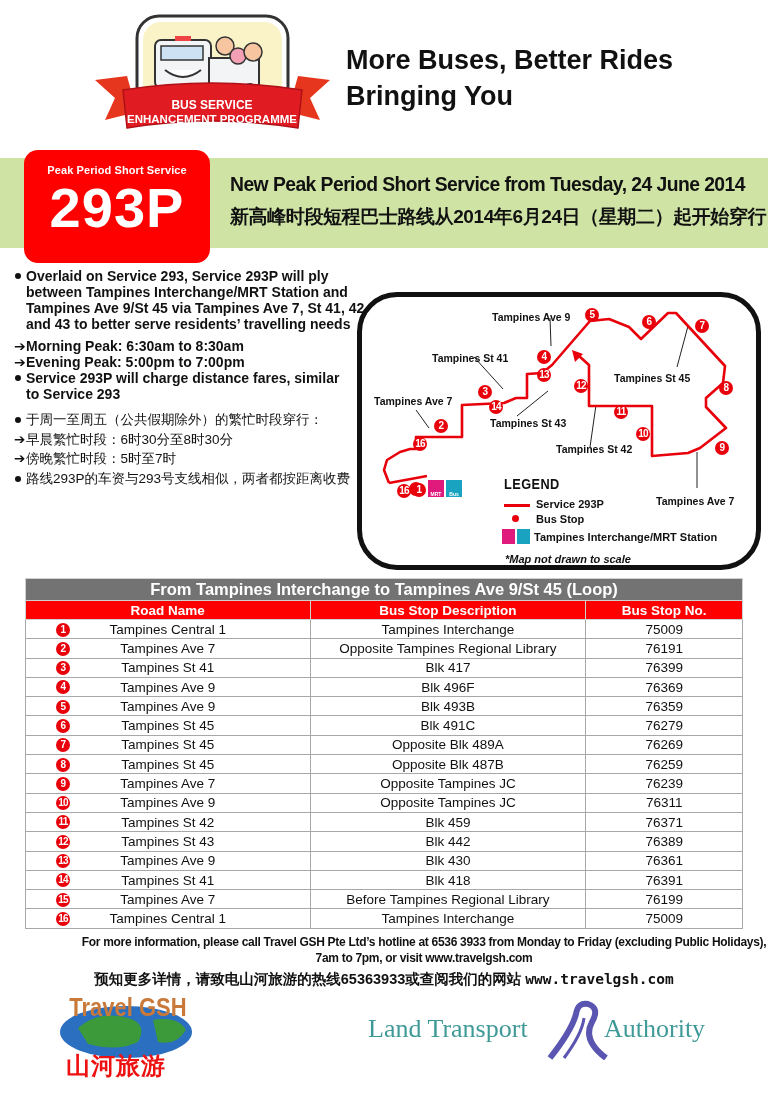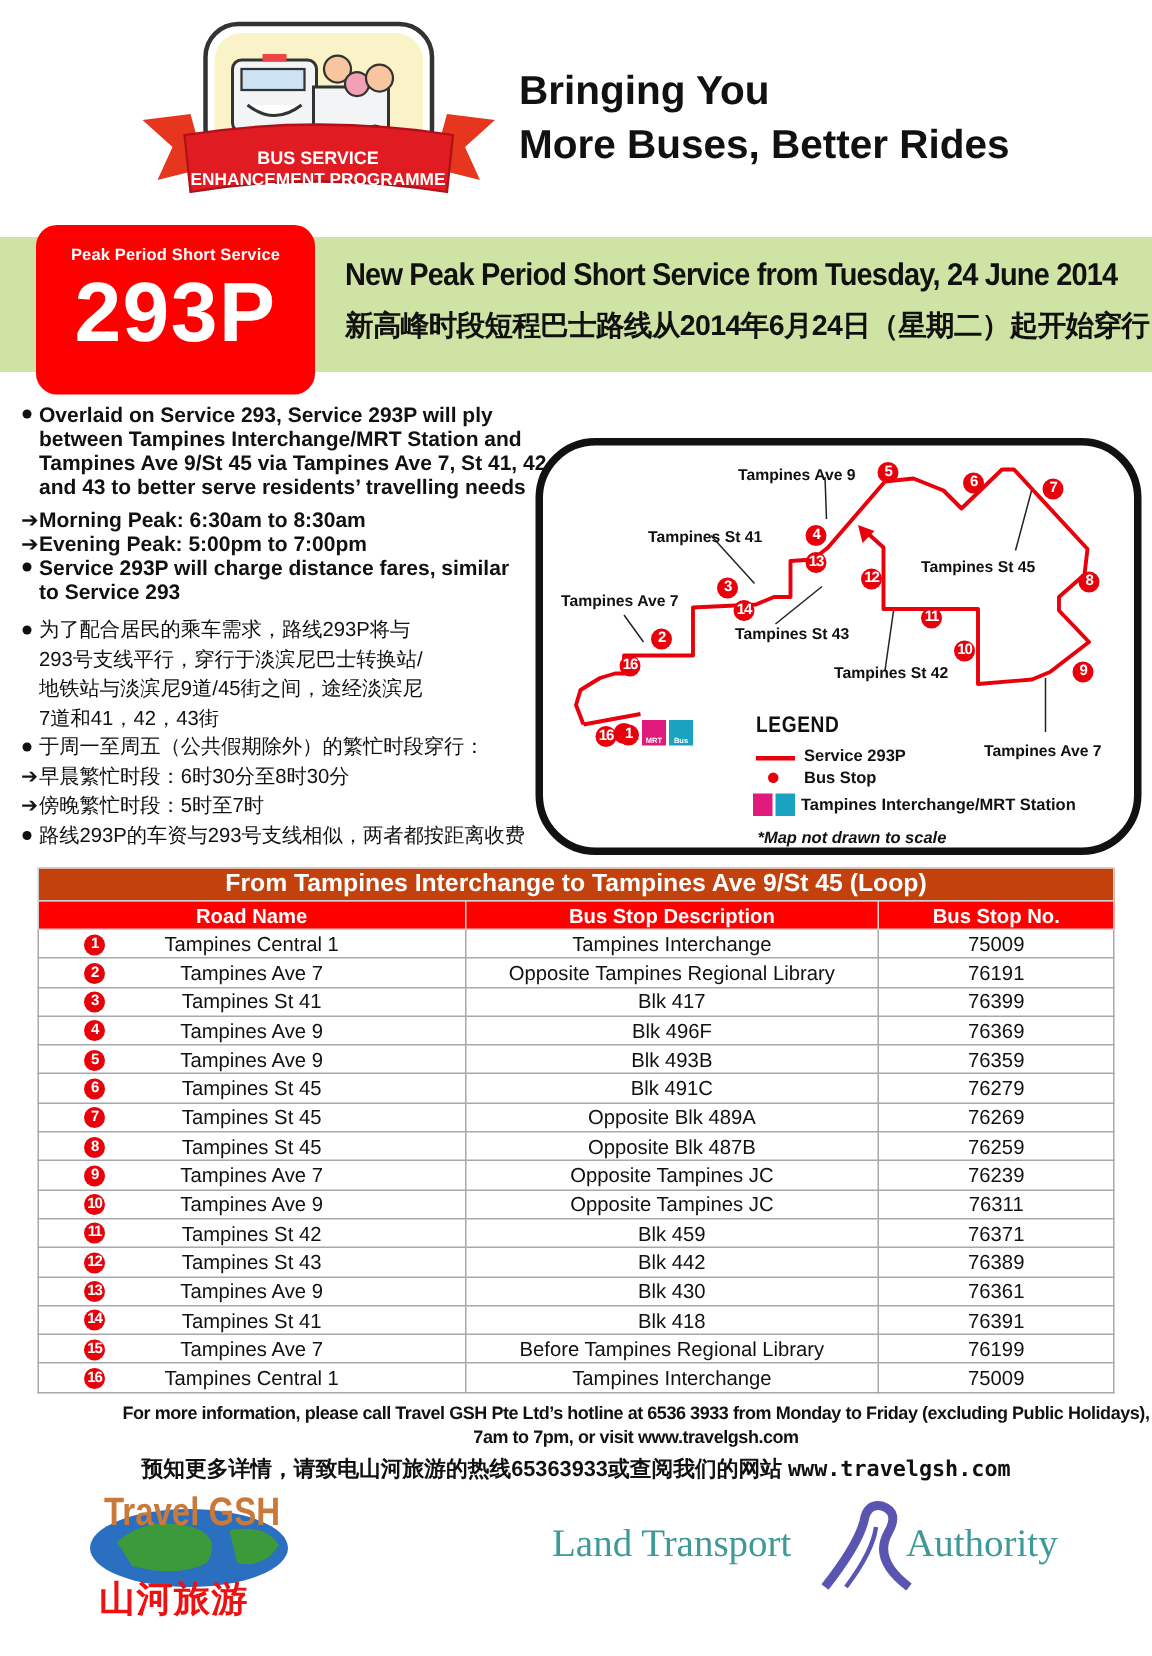--- a/index.html
+++ b/index.html
@@ -35,21 +35,21 @@
   
   .map { position: absolute; left: 357px; top: 292px; width: 404px; height: 278px; border: 5px solid #111; border-radius: 40px; background: #fff; }
   .map svg { position: absolute; left: -5px; top: -5px; }
   .map-label { position: absolute; font-size: 10.5px; font-weight: bold; white-space: nowrap; }
   .legend-title { position: absolute; left: 142px; top: 178px; font-size: 15px; font-weight: bold; letter-spacing: 0.5px; transform: scaleX(0.85); transform-origin: left; }
   .legend-item { position: absolute; font-size: 11px; font-weight: bold; white-space: nowrap; }
   .map-note { position: absolute; left: 143px; top: 256px; font-size: 11px; font-style: italic; font-weight: bold; }
 
   
   .stops { position: absolute; left: 25px; top: 578px; width: 718px; border-collapse: collapse; font-size: 13.5px; }
-  .stops th.caption { background: #c2410c; color: #fff; font-size: 16.5px; font-weight: bold; height: 22px; padding: 0; border: 1px solid #d0d0d0; }
+  .stops th.caption { background: #737373; color: #fff; font-size: 16.5px; font-weight: bold; height: 22px; padding: 0; border: 1px solid #d0d0d0; }
   .stops th.col { background: #ff0000; color: #fff; font-size: 13.5px; font-weight: bold; height: 19px; padding: 0; border: 1px solid #d0d0d0; }
   .stops td { height: 19.3px; border: 1px solid #a8a8a8; text-align: center; padding: 0; white-space: nowrap; }
   .stops td.road { position: relative; }
   .stop-dot { position: absolute; left: 30px; top: 2.5px; width: 14px; height: 14px; border-radius: 50%; background: #e8000b; color: #fff; font-size: 10px; font-weight: bold; line-height: 14px; text-align: center; letter-spacing: -0.8px; }
 
   
   .footer-en { position: absolute; left: 0; top: 934px; width: 768px; text-align: center; font-size: 12px; font-weight: bold; line-height: 16px; letter-spacing: -0.3px; margin-left: 40px; }
   .footer-cn { position: absolute; left: 0; top: 970px; width: 768px; text-align: center; font-size: 14.5px; font-weight: bold; }
   .footer-cn .mono { font-family: "DejaVu Sans Mono", monospace; font-weight: bold; }
   .gsh-logo { position: absolute; left: 58px; top: 990px; width: 150px; height: 100px; text-decoration: underline; }
@@ -82,22 +82,22 @@
     <circle cx="143" cy="44" r="8" fill="#f4a0b4" stroke="#333" stroke-width="1.5"></circle>
     <circle cx="158" cy="40" r="9" fill="#f7c59f" stroke="#333" stroke-width="1.5"></circle>
 
     <path d="M28 78 Q117 64 207 78 L203 116 Q117 102 32 116 Z" fill="#e01b22" stroke="#b01018" stroke-width="1.5"></path>
     <text x="117" y="97" text-anchor="middle" font-family="Liberation Sans, sans-serif" font-size="12" font-weight="bold" fill="#fff">BUS SERVICE</text>
     <text x="117" y="111" text-anchor="middle" font-family="Liberation Sans, sans-serif" font-size="11.5" font-weight="bold" fill="#fff">ENHANCEMENT PROGRAMME</text>
   </svg>
 </div>
 
 <div class="tagline">
+  <div>More Buses, Better Rides</div>
   <div>Bringing You</div>
-  <div>More Buses, Better Rides</div>
 </div>
 
 <div class="banner"></div>
 <div class="badge">
   <div class="badge-sub">Peak Period Short Service</div>
   <div class="badge-num">293P</div>
 </div>
 <div class="banner-en">New Peak Period Short Service from Tuesday, 24 June 2014</div>
 <div class="banner-cn">新高峰时段短程巴士路线从2014年6月24日（星期二）起开始穿行</div>
 
@@ -113,26 +113,20 @@
     <span class="arr">➔</span>
     <span>Evening Peak: 5:00pm to 7:00pm</span>
   </div>
   <div class="bullet">
     <div>Service 293P will charge distance fares, similar</div>
     <div>to Service 293</div>
   </div>
 </div>
 
 <div class="info-cn">
-  <div class="bullet">
-    <div>为了配合居民的乘车需求，路线293P将与</div>
-    <div>293号支线平行，穿行于淡滨尼巴士转换站/</div>
-    <div>地铁站与淡滨尼9道/45街之间，途经淡滨尼</div>
-    <div>7道和41，42，43街</div>
-  </div>
   <div class="bullet">于周一至周五（公共假期除外）的繁忙时段穿行：</div>
   <div class="arrow-line">
     <span class="arr">➔</span>
     <span>早晨繁忙时段：6时30分至8时30分</span>
   </div>
   <div class="arrow-line">
     <span class="arr">➔</span>
     <span>傍晚繁忙时段：5时至7时</span>
   </div>
   <div class="bullet">路线293P的车资与293号支线相似，两者都按距离收费</div>

